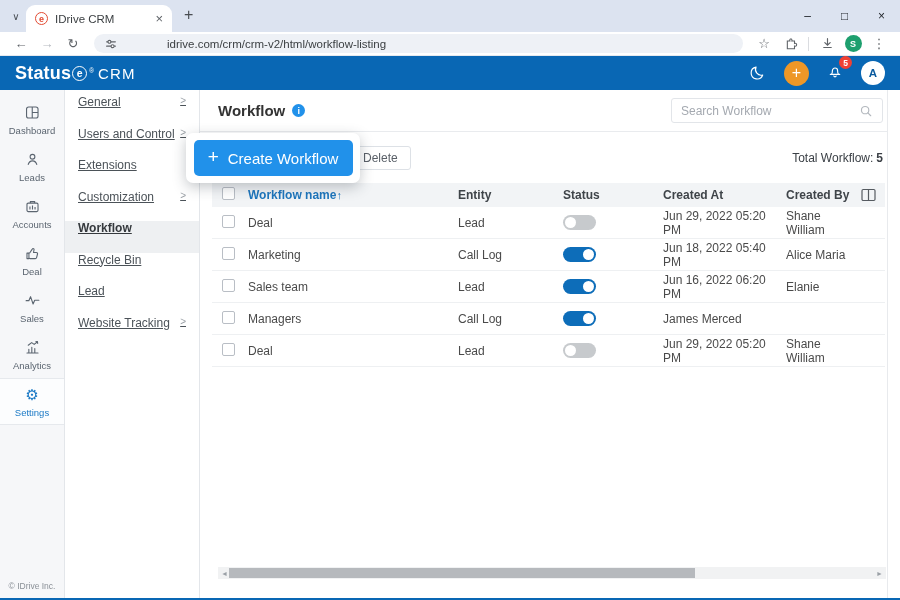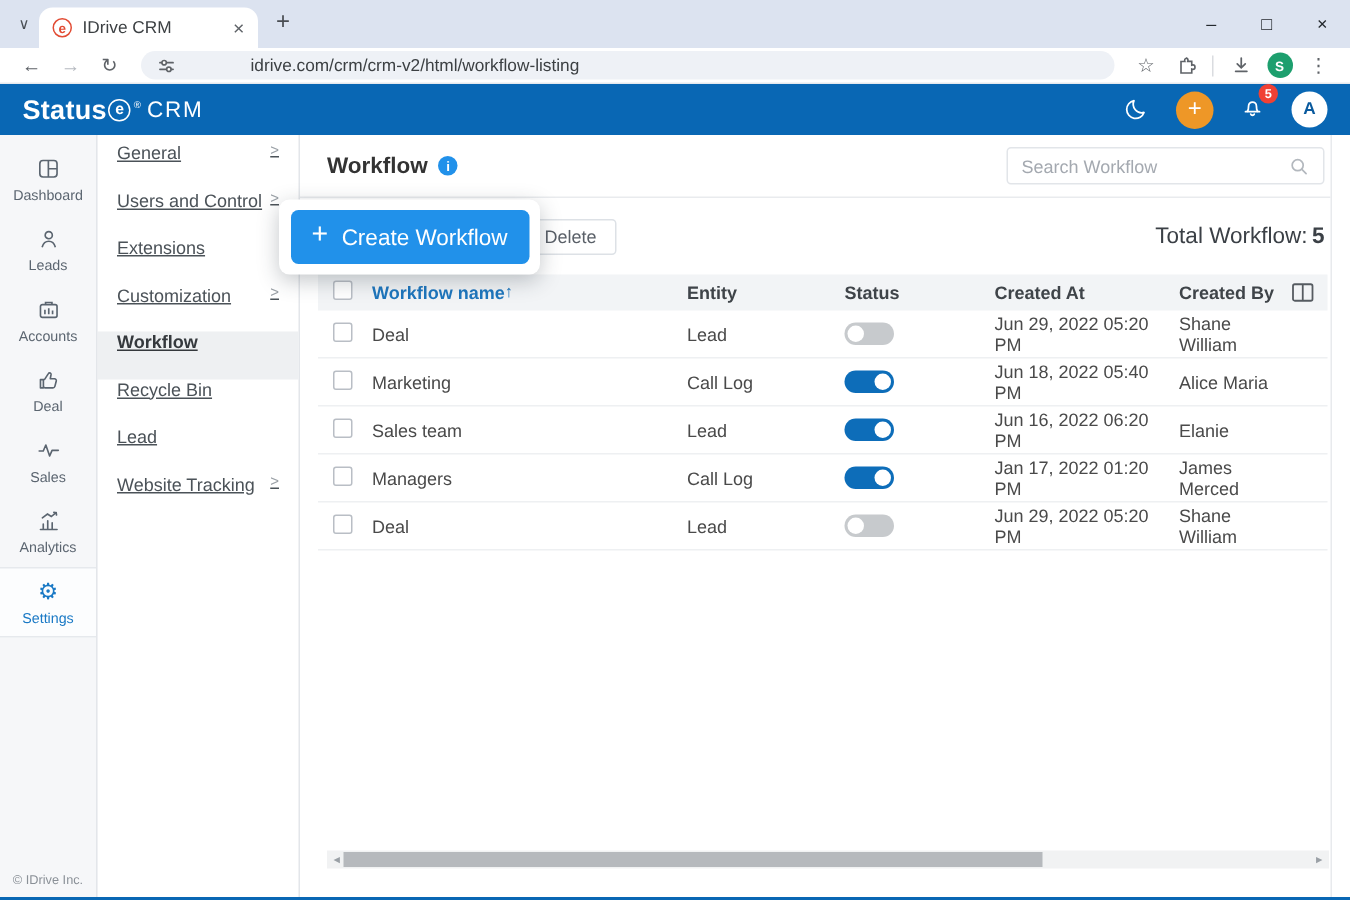--- a/index.html
+++ b/index.html
@@ -55,21 +55,21 @@
 
   
   .main-header{height:42px;display:flex;align-items:center;padding:0 4px 0 18px;border-bottom:1px solid #e9ebee;}
   .page-title{font-size:15px;font-weight:700;color:#333;display:flex;align-items:center;gap:7px;}
   .info-icon{width:13px;height:13px;border-radius:50%;background:#2191ea;color:#fff;font-size:9px;font-weight:700;display:flex;align-items:center;justify-content:center;cursor:pointer;}
   .search-box{margin-left:auto;width:212px;height:25px;border:1px solid #e2e5e9;border-radius:3px;display:flex;align-items:center;padding:0 9px;gap:3px;background:#fff;}
   .search-box input{flex:1;border:none;outline:none;font-size:12px;color:#333;font-family:inherit;background:transparent;}
   .search-box input::placeholder{color:#a4a9b0;}
   .action-row{height:51px;display:flex;align-items:center;padding:0 4px 0 150px;}
   .btn-delete{height:24px;padding:4px 12px;background:#fff;border:1px solid #dde1e6;border-radius:3px;font-size:12px;color:#5a6068;font-family:inherit;cursor:pointer;}
-  .total{margin-left:auto;font-size:15px;color:#3b4046;}
+  .total{margin-left:auto;font-size:12px;color:#3b4046;}
   .total b{font-weight:700;margin-left:3px;}
   .wtable{margin:0 2px 0 12px;}
   .thead,.trow{display:grid;grid-template-columns:36px 210px 105px 100px 123px 1fr 34px;align-items:center;}
   .thead{height:24px;background:#f2f4f6;font-size:12px;font-weight:700;color:#3f4449;}
   .th-name{color:#1e76bd;display:flex;align-items:center;}
   .sort{font-size:11px;}
   .checkbox{width:13px;height:13px;border:1px solid #b9bec5;border-radius:2px;background:#fff;display:inline-block;margin-left:10px;cursor:pointer;}
   .col-pick{display:flex;justify-content:center;cursor:pointer;}
   .trow{height:32px;border-bottom:1px solid #eef0f2;font-size:12px;color:#4a4a4a;}
   .toggle{width:33px;height:15px;border-radius:8px;background:#c7cacd;position:relative;cursor:pointer;}
@@ -338,21 +338,20 @@
               <div>Elanie</div>
               <div></div>
             </div>
             <div class="trow">
               <div><span class="checkbox"></span></div>
               <div>Managers</div>
               <div>Call Log</div>
               <div>
                 <div class="toggle on"></div>
               </div>
-              <div>Jan 17, 2022 01:20 PM</div>
               <div>James Merced</div>
               <div></div>
             </div>
             <div class="trow">
               <div><span class="checkbox"></span></div>
               <div>Deal</div>
               <div>Lead</div>
               <div>
                 <div class="toggle"></div>
               </div>

